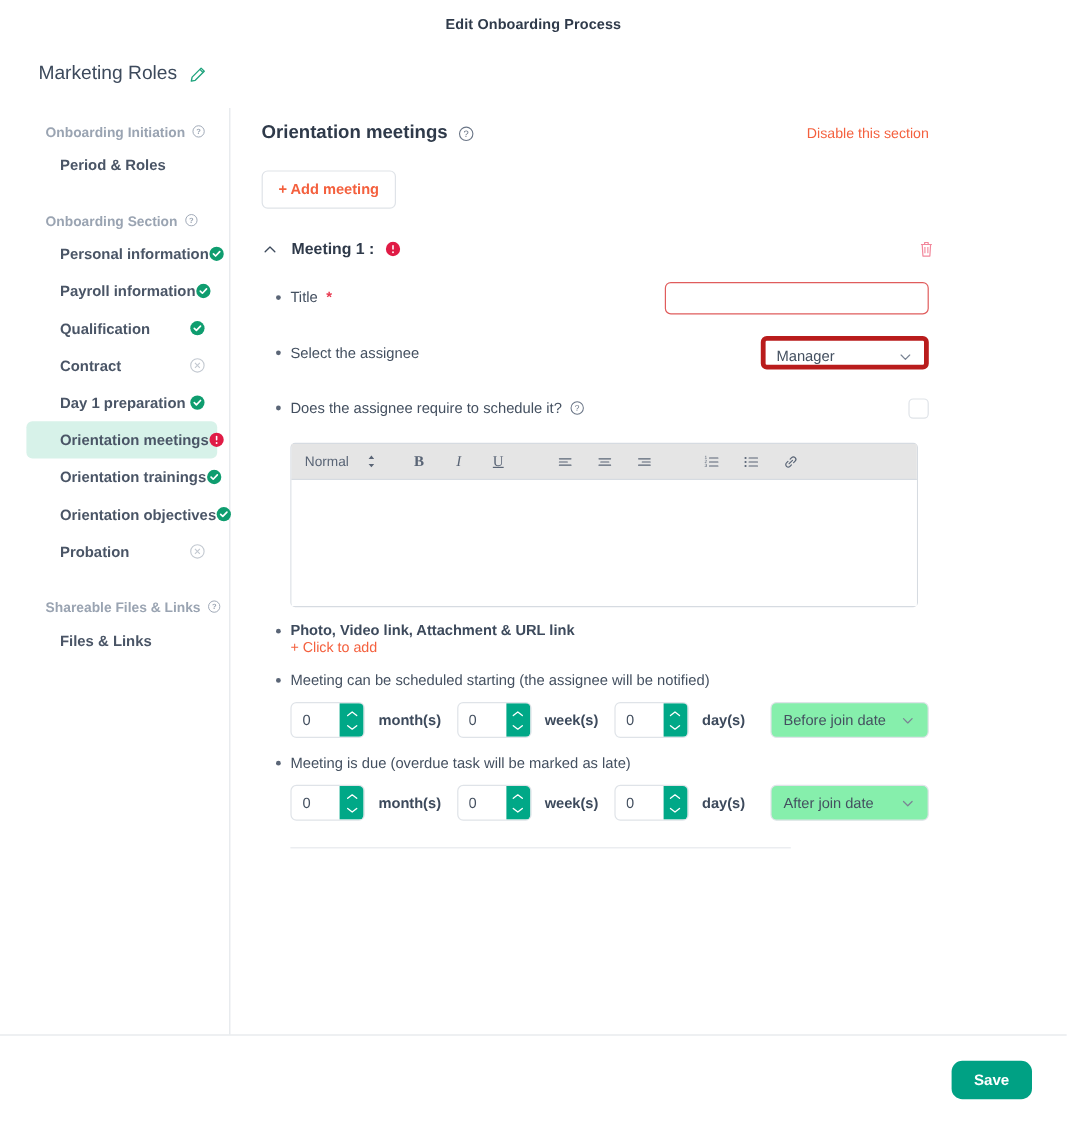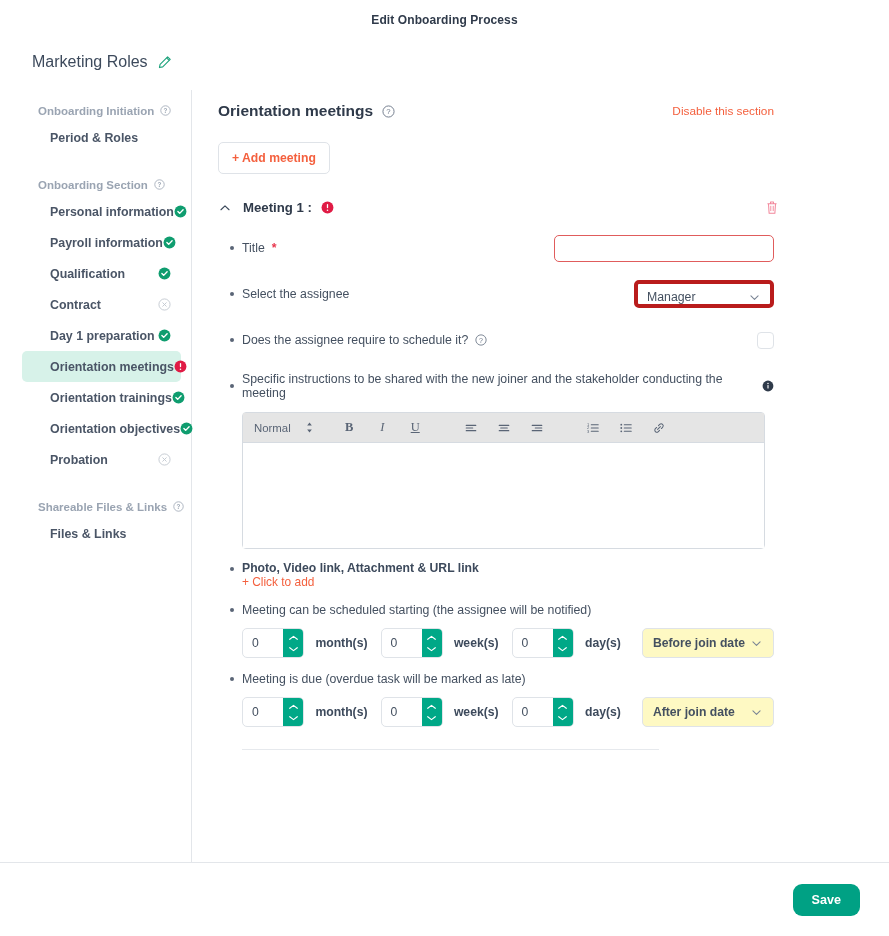--- a/index.html
+++ b/index.html
@@ -285,29 +285,28 @@
     font-weight: bold;
     color: #3d4a5c;
     margin: 0 13px 0 11px;
     white-space: nowrap;
   }
   .when-sel {
     width: 146px;
     height: 30px;
     border: 1px solid #dfe3e8;
     border-radius: 5px;
-    background: #fef9c3;
+    background: #86efac;
     display: flex;
     align-items: center;
     padding: 0 10px;
     font-size: 12.2px;
     color: #445060;
     margin-left: 8px;
     cursor: pointer;
-    font-weight: bold;
   }
   .when-sel .caret { margin-left: auto; line-height: 0; }
   .hr {
     border-top: 1px solid #e6e9ed;
     margin: 22px 115px 0 24px;
   }
 
   
   .footer {
     border-top: 1px solid #e3e6ea;
@@ -547,33 +546,20 @@
             <svg width="12" height="12" viewBox="0 0 14 14">
                 <circle cx="7" cy="7" r="6" fill="none" stroke="#6b7687" stroke-width="1"></circle>
                 <text x="7" y="10.2" font-size="8.2" fill="#6b7687" text-anchor="middle" font-family="Liberation Sans">?</text>
               </svg>
           </span>
         </span>
         <span class="spacer"></span>
         <div class="checkbox"></div>
       </div>
 
-      <div class="frow" style="margin-bottom:0">
-        <span class="bullet"></span>
-        <span class="flabel">
-          <span>Specific instructions to be shared with the new joiner and the stakeholder conducting the meeting</span>
-          <span style="line-height:0">
-            <svg width="12" height="12" viewBox="0 0 14 14">
-                <circle cx="7" cy="7" r="6.3" fill="#2f3a4a"></circle>
-                <rect x="6.35" y="5.8" width="1.3" height="4.2" rx=".65" fill="#fff"></rect>
-                <circle cx="7" cy="4.1" r=".85" fill="#fff"></circle>
-              </svg>
-          </span>
-        </span>
-      </div>
 
       <div class="editor-row">
         <div class="editor">
           <div class="ed-toolbar">
             <span class="ed-normal">
               <span>Normal</span>
               <span style="line-height:0">
                 <svg width="9" height="13" viewBox="0 0 10 14">
                     <path d="M5 1.5l2.6 3.2H2.4zM5 12.5L2.4 9.3h5.2z" fill="#5a6576"></path>
                   </svg>

